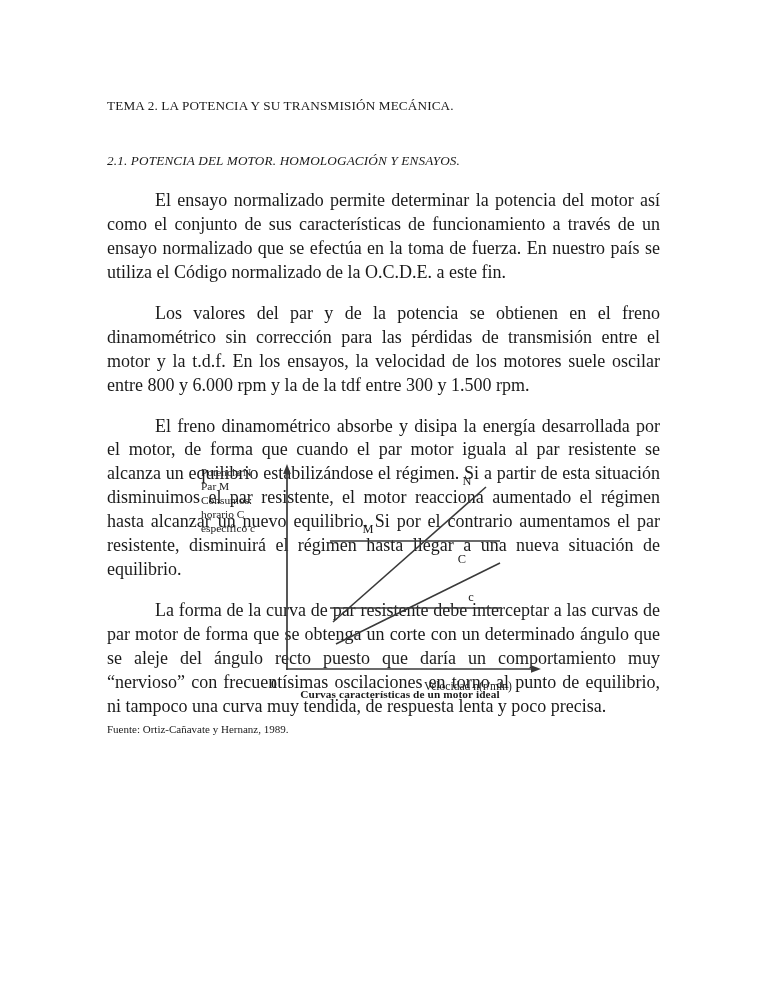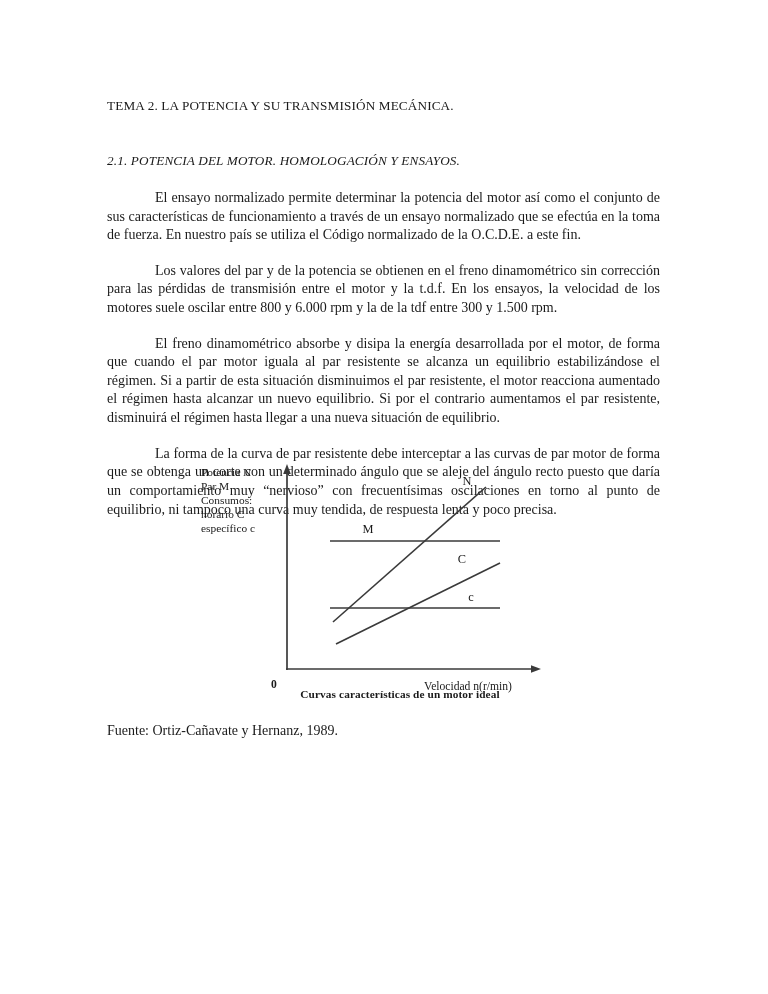--- a/index.html
+++ b/index.html
@@ -37,21 +37,21 @@
   }
   .section-title {
     font-size: 13.2px;
     line-height: 1.25;
     letter-spacing: 0.15px;
     margin: 38px 0 0 0;
     font-weight: 400;
     font-style: italic;
   }
   p.body-par {
-    font-size: 14px;
+    font-size: 18px;
     line-height: 1.33;
     text-align: justify;
     text-indent: 48px;
     margin: 17px 0 0 0;
     hyphens: none;
   }
   p.body-par:first-of-type {
     margin-top: 20px;
   }
   
@@ -70,21 +70,21 @@
     width: 420px;
     text-align: center;
     font-size: 11.3px;
     font-weight: 700;
     letter-spacing: 0.1px;
   }
   .source-line {
     position: absolute;
     left: 107px;
     top: 706px;
-    font-size: 14px;
+    font-size: 11px;
     line-height: 1.3;
     text-align: center;
   }
   .axis-text {
     font-size: 11.6px;
   }
   .curve-lab {
     font-size: 12.4px;
   }
   .origin-lab {

